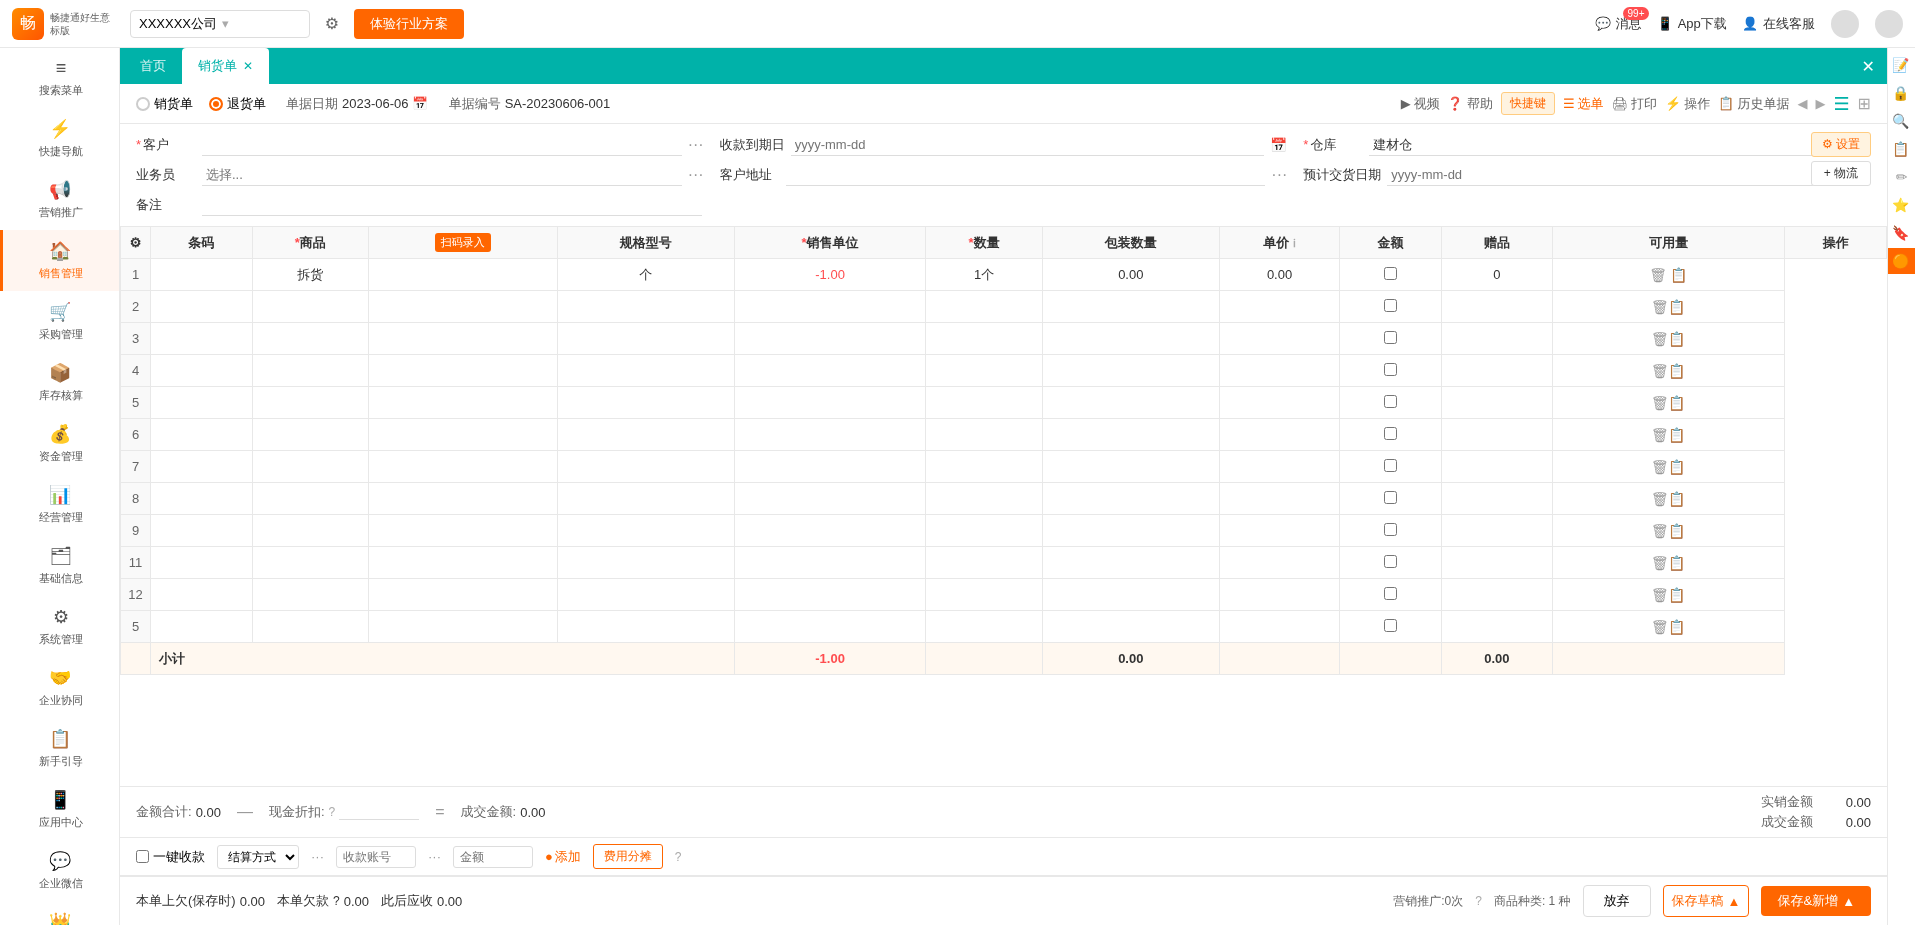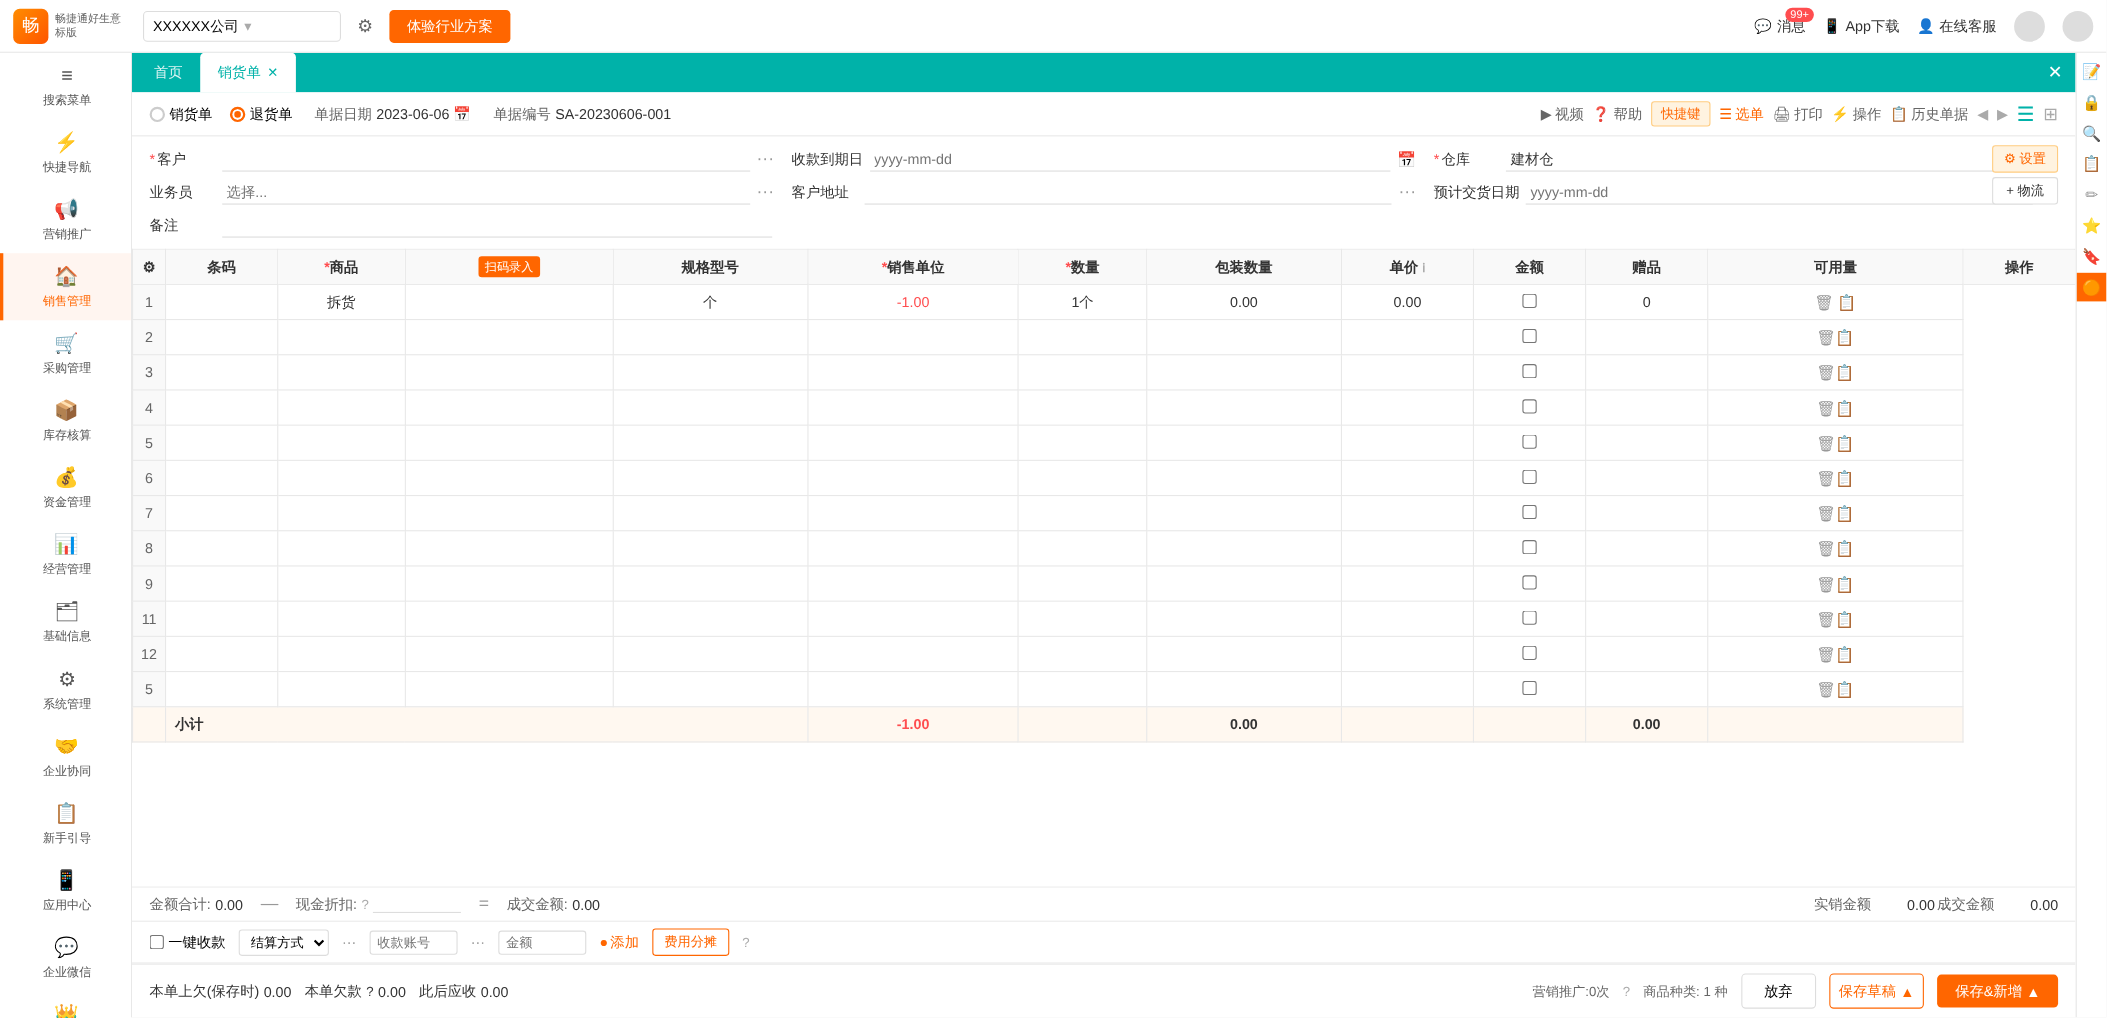--- a/index.html
+++ b/index.html
@@ -353,21 +353,21 @@
       background: #fff;
       border-radius: 3px;
       padding: 3px 10px;
       cursor: pointer;
       font-size: 12px;
     }
     .question-icon { color: #aaa; font-size: 12px; cursor: pointer; }
     .right-summary {
       margin-left: auto;
       display: flex;
-      flex-direction: row;
+      flex-direction: column;
       align-items: center;
       gap: 2px;
     }
     .right-summary-row { display: flex; align-items: center; gap: 8px; font-size: 12px; }
     .right-summary-label { color: #666; }
     .right-summary-value { color: #333; min-width: 50px; text-align: right; }
 
     
     .form-footer {
       padding: 8px 16px;

